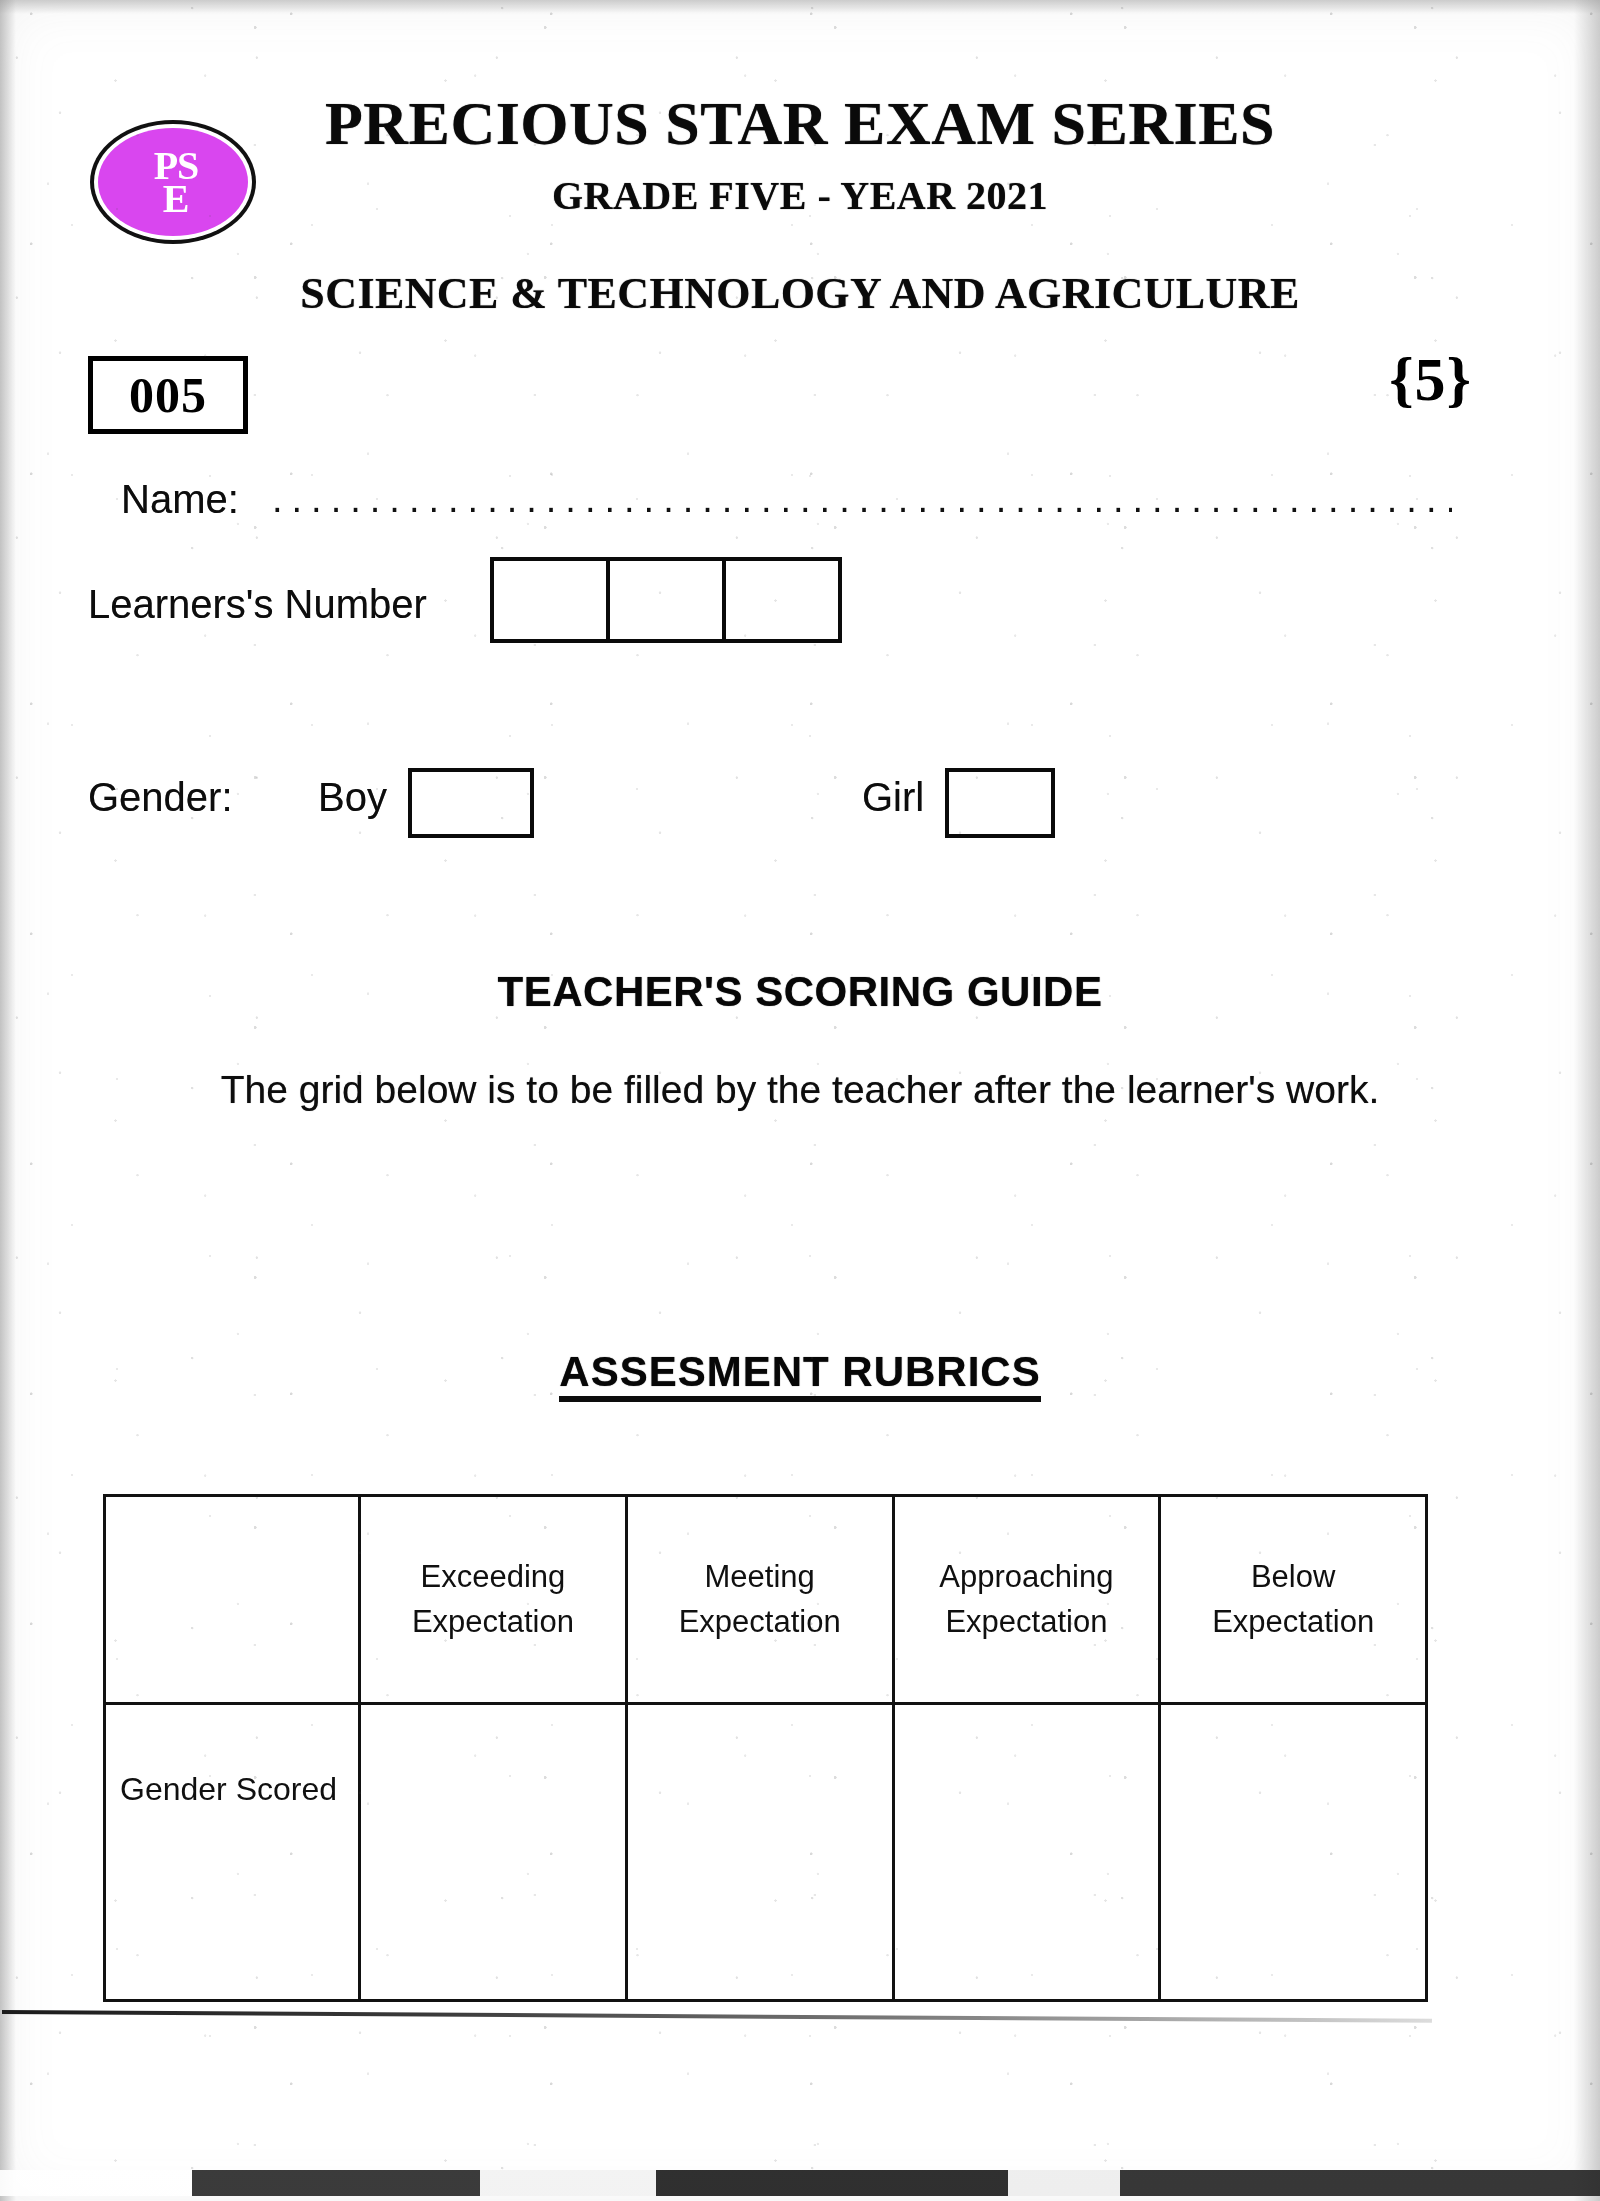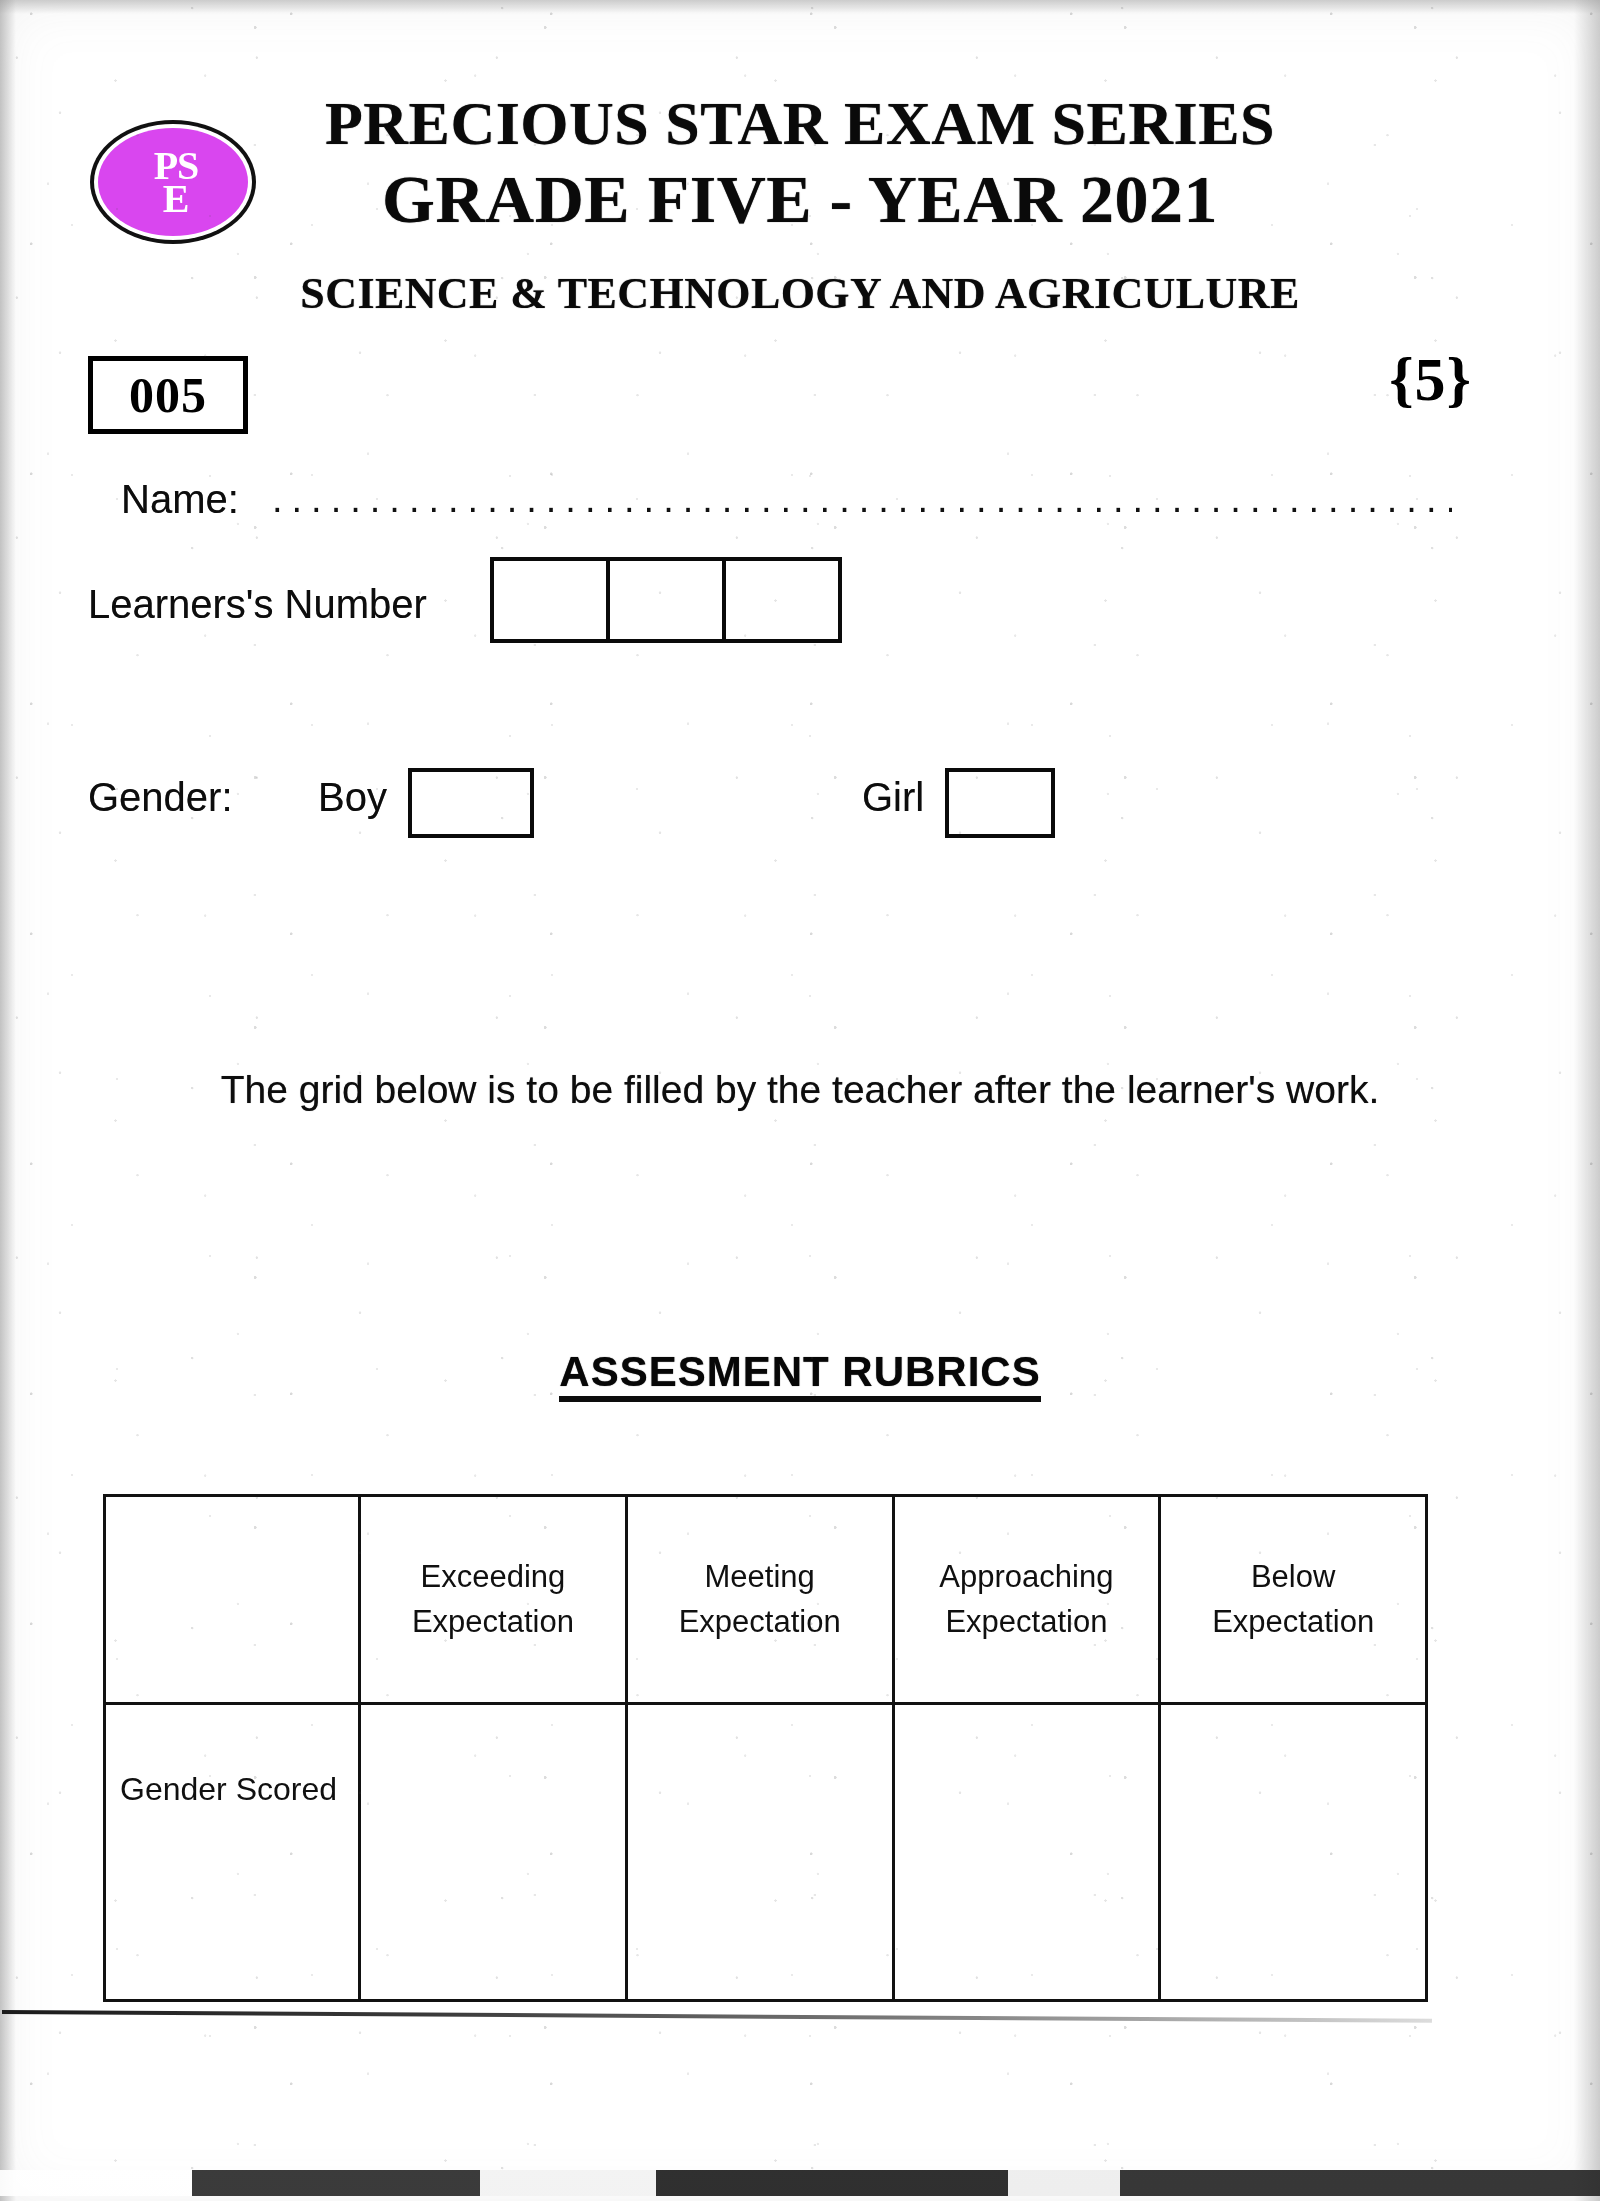--- a/index.html
+++ b/index.html
@@ -118,21 +118,21 @@
     position: absolute;
     width: 1600px;
     text-align: center;
     font-family: "Liberation Serif", serif;
     font-weight: 700;
     color: #0a0a0a;
     letter-spacing: .5px;
     text-shadow: 0 0 1px rgba(0,0,0,.65);
   }
   .title1 { top: 88px;  font-size: 62px; }
-  .title2 { top: 160px; font-size: 68px; }
+  .title2 { top: 172px; font-size: 40px; }
   .title3 {
     position: absolute;
     top: 268px;
     width: 1600px;
     text-align: center;
     font-family: "Liberation Serif", serif;
     font-weight: 700;
     font-size: 44px;
     letter-spacing: .4px;
     color: #0a0a0a;
@@ -308,20 +308,21 @@
     <div class="ln-cell"></div>
     <div class="ln-cell"></div>
   </div>
 
   <div class="fld-label gender-label">Gender:</div>
   <div class="fld-label boy-label">Boy</div>
   <div class="gbox boy-box"></div>
   <div class="fld-label girl-label">Girl</div>
   <div class="gbox girl-box"></div>
 
+  <div class="section-head scoring-head">TEACHER'S SCORING GUIDE</div>
   <div class="instruction">The grid below is to be filled by the teacher after the learner's work.</div>
 
   <div class="rubrics-head-wrap">
     <span class="rubrics-head">ASSESMENT RUBRICS</span>
   </div>
 
   <table class="rubrics-table">
     <tbody>
       <tr class="head-row">
         <td class="col-first"></td>

